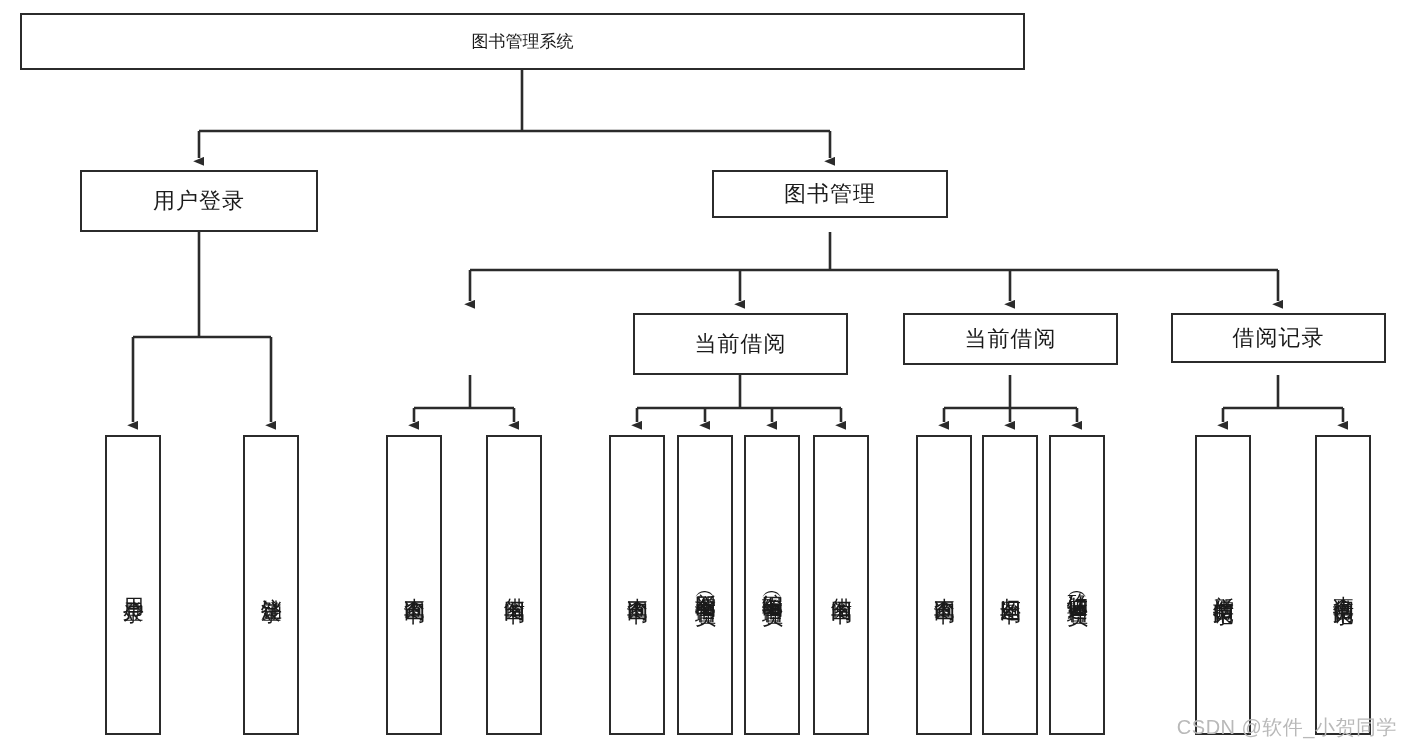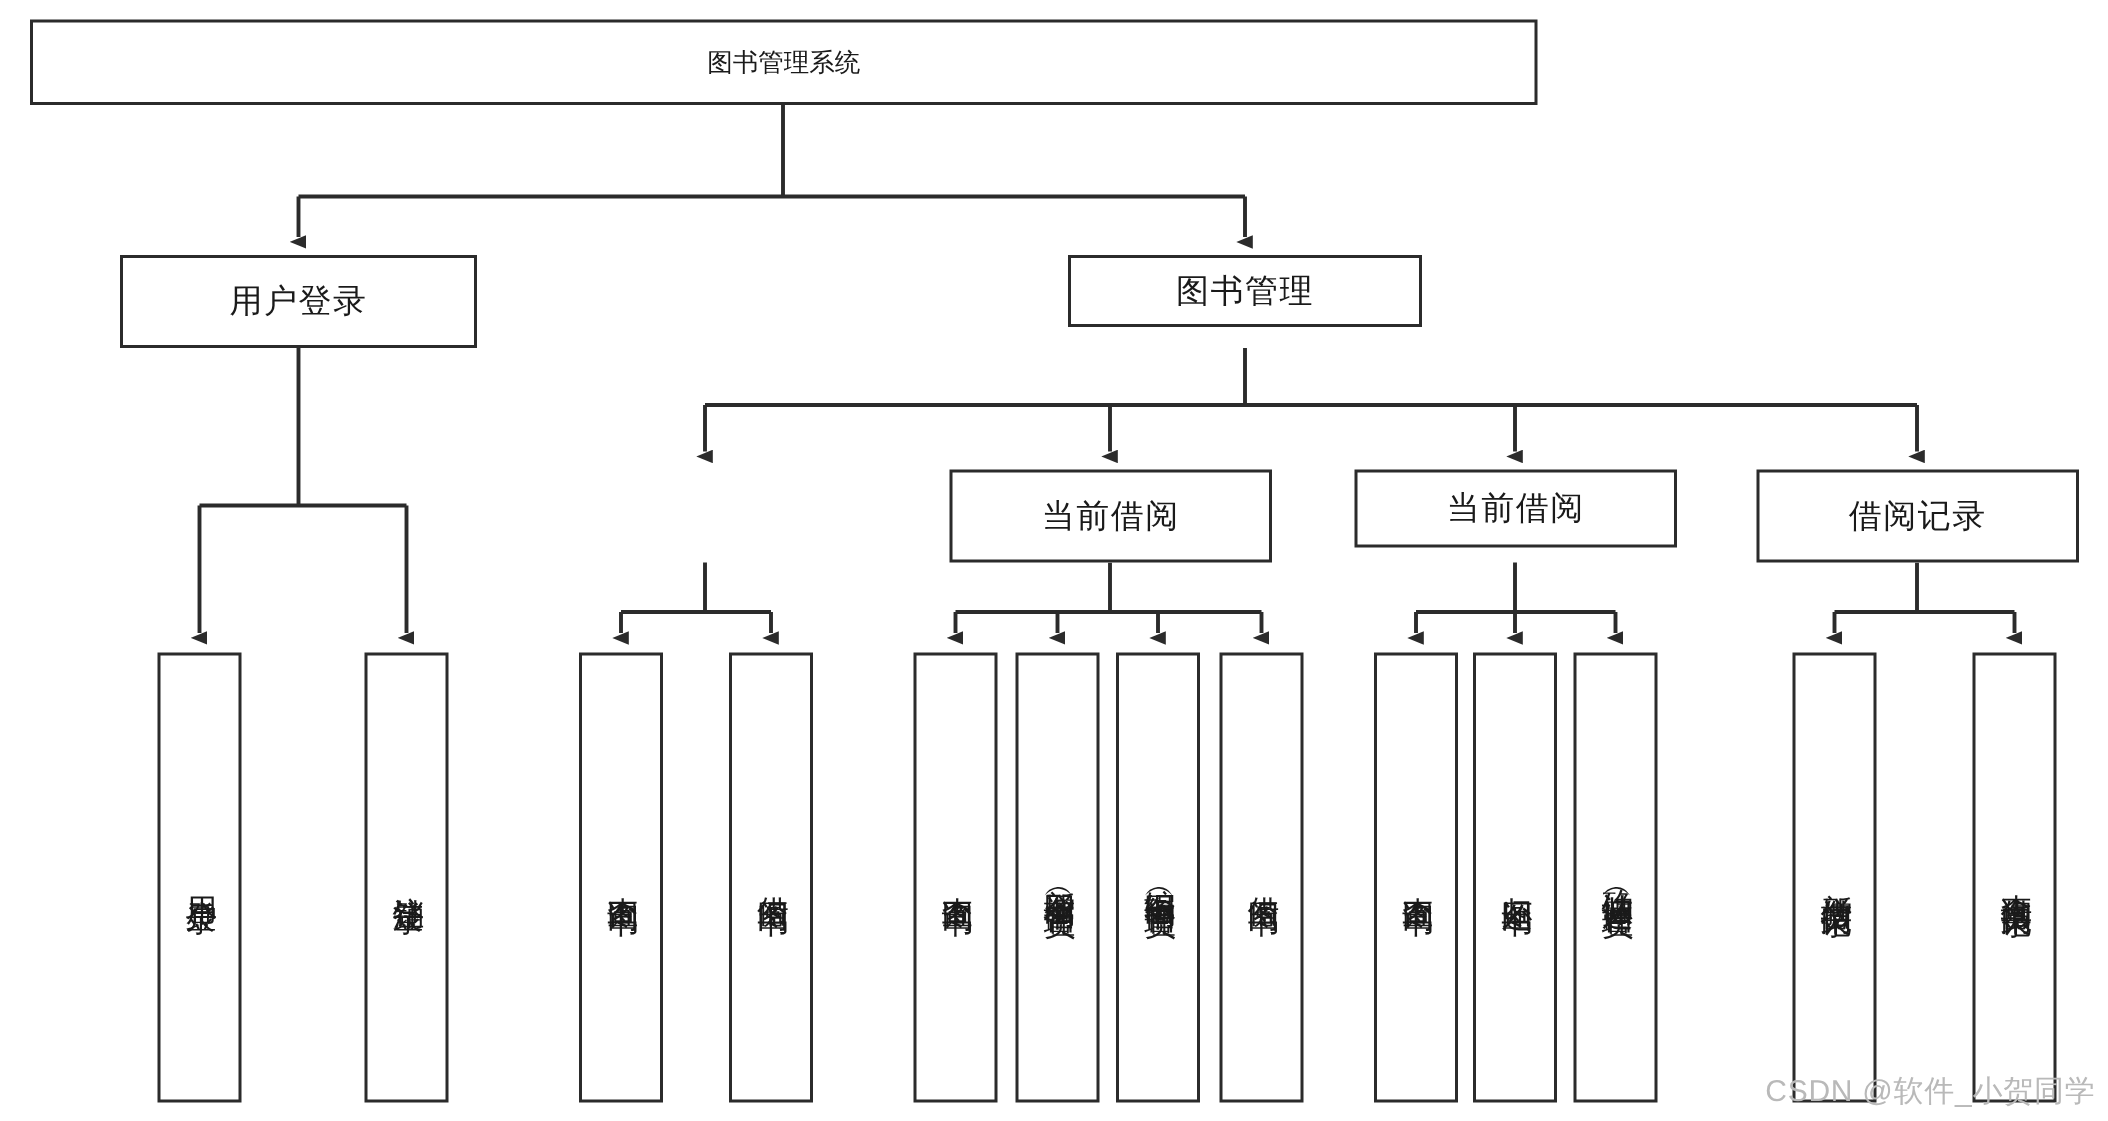--- a/index.html
+++ b/index.html
@@ -130,21 +130,21 @@
   <div class="node h" style="left:712px; top:170px; width:236px; height:48px;">
     <span>图书管理</span>
   </div>
 
   <div class="node h" style="left:633px; top:313px; width:215px; height:62px;">
     <span>当前借阅</span>
   </div>
   <div class="node h" style="left:903px; top:313px; width:215px; height:52px;">
     <span>当前借阅</span>
   </div>
-  <div class="node h" style="left:1171px; top:313px; width:215px; height:62px;">
+  <div class="node h" style="left:1171px; top:313px; width:215px; height:50px;">
     <span>借阅记录</span>
   </div>
 
   <div class="node leaf" style="left:105px; top:435px; width:56px; height:300px;">
     <span class="vtext">用户登录</span>
   </div>
   <div class="node leaf" style="left:243px; top:435px; width:56px; height:300px;">
     <span class="vtext">注销登录</span>
   </div>
 

